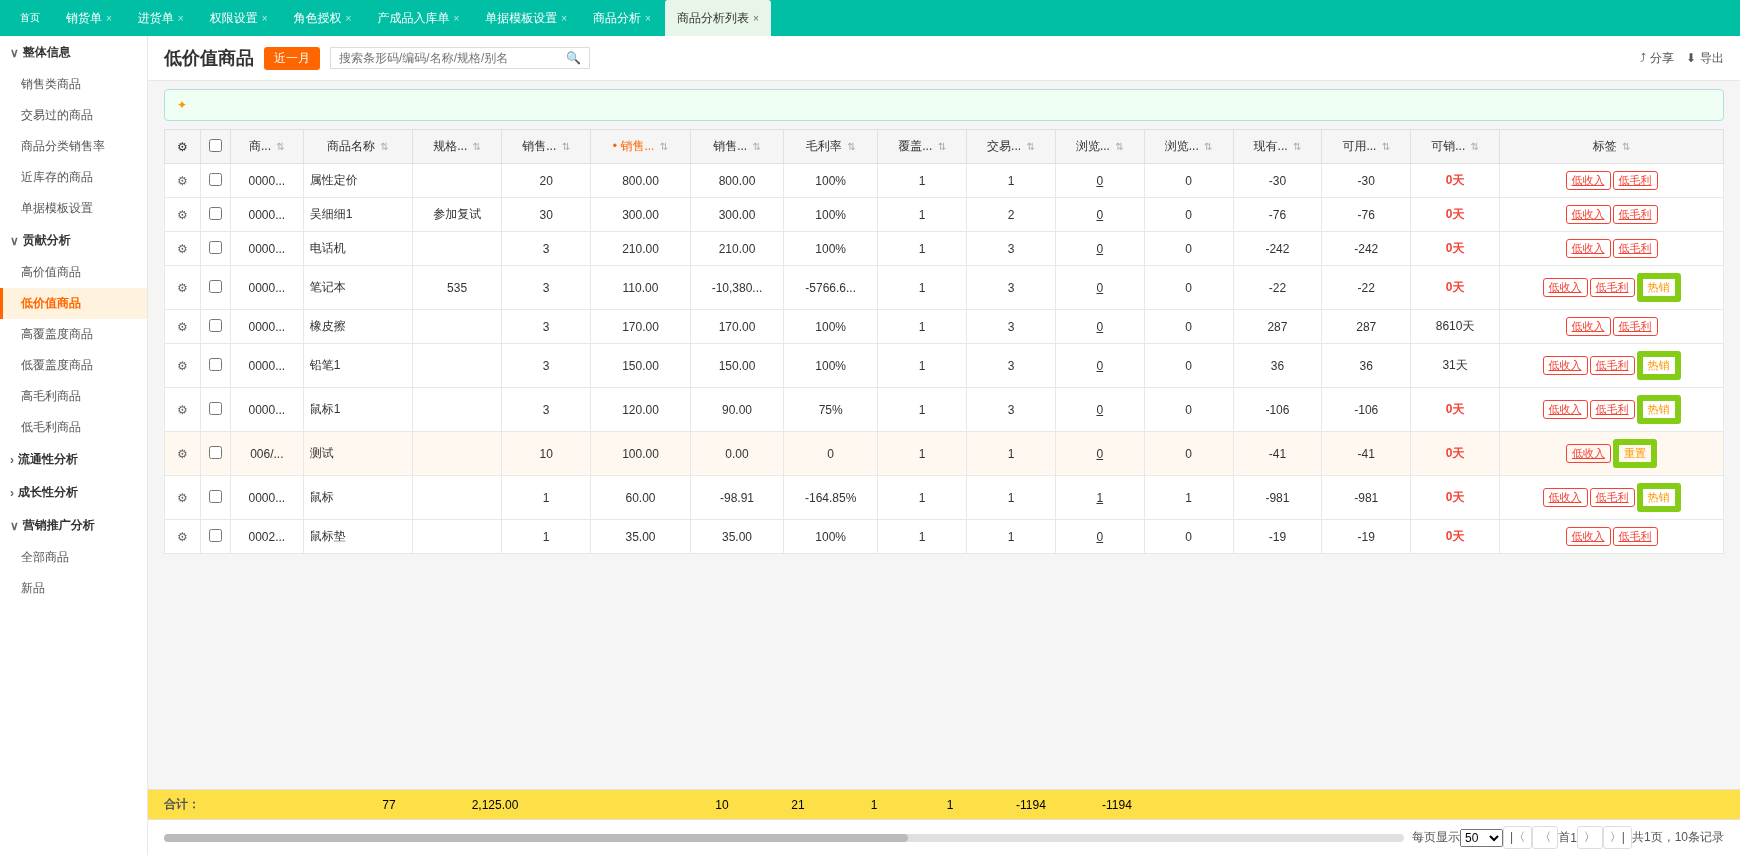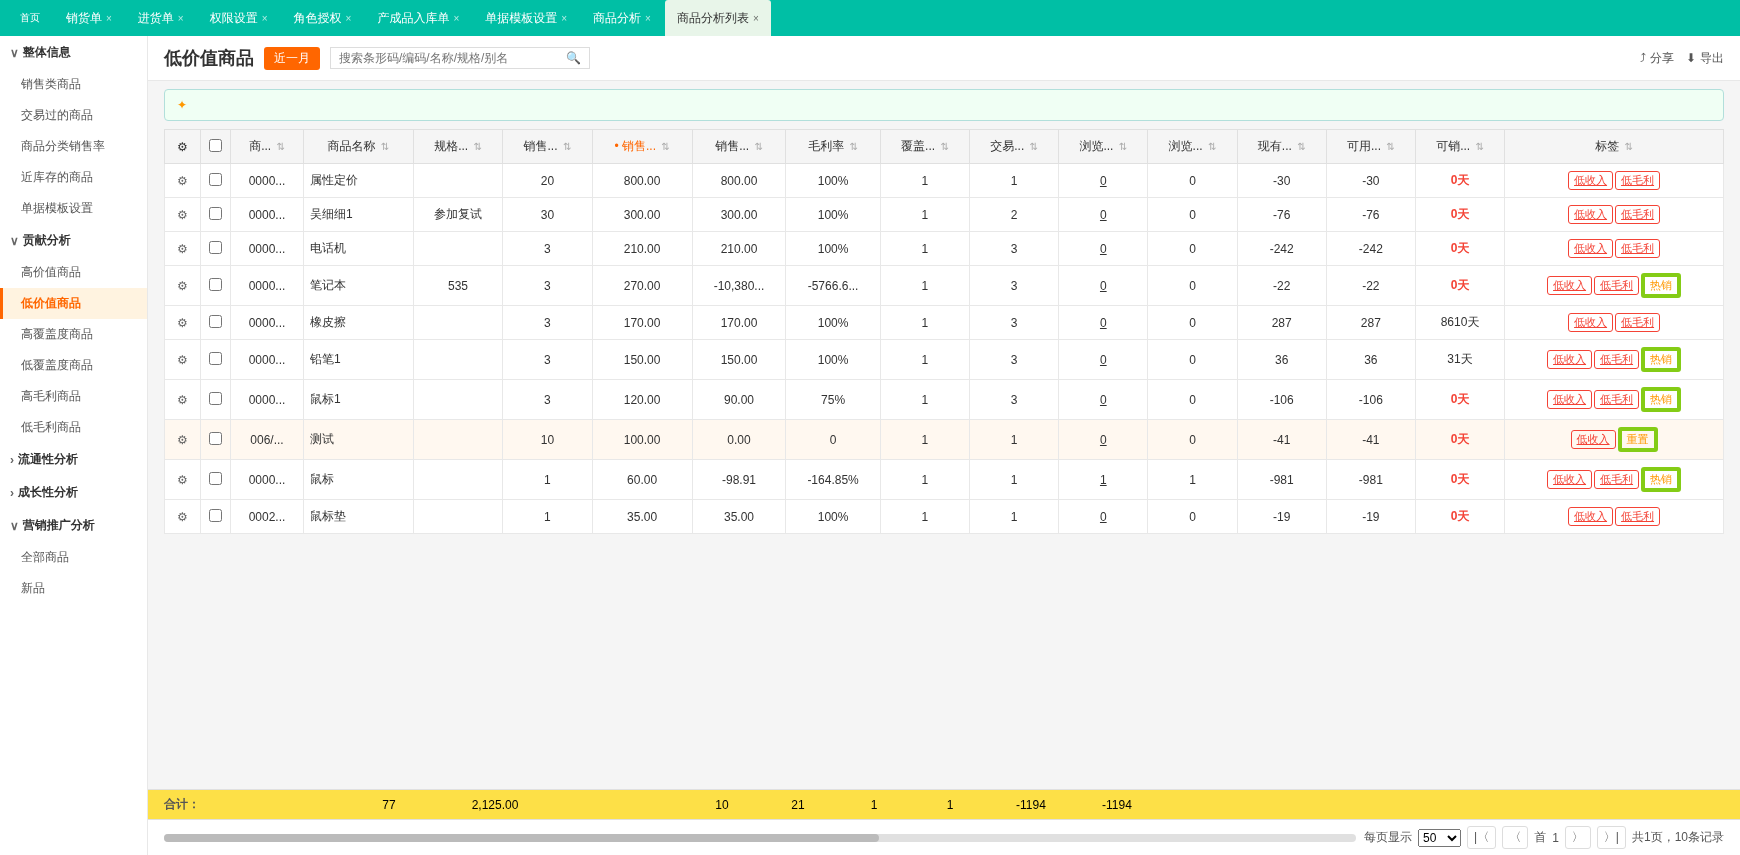--- a/index.html
+++ b/index.html
@@ -185,40 +185,39 @@
     tr.highlighted { background: #fff8f0; }
 
     .tag {
       display: inline-block;
       padding: 1px 5px;
       border-radius: 3px;
       font-size: 11px;
       margin: 1px;
     }
     .tag-red { color: #f44336; border: 1px solid #f44336; text-decoration: underline; }
-    .tag-orange { color: #ff9800; border: 4px solid #84cc16; }
+    .tag-orange { color: #ff9800; border: 6px solid #84cc16; }
 
     .zero-day { color: #f44336; font-weight: bold; }
     .days-val { color: #333; }
 
     
     .footer {
       background: #fff;
       border-top: 1px solid #e0e0e0;
       padding: 6px 16px;
       display: flex;
       align-items: center;
       gap: 8px;
     }
 
     .pagination {
       margin-left: auto;
       display: flex;
       align-items: center;
-      gap: 6px;
       color: #555;
     }
     .page-btn {
       background: none;
       border: 1px solid #ddd;
       border-radius: 3px;
       padding: 2px 6px;
       cursor: pointer;
       color: #555;
     }
@@ -395,21 +394,21 @@
     <td class="zero-day">0天</td>
     <td><span class="tag tag-red">低收入</span><span class="tag tag-red">低毛利</span></td>
   </tr>
             <tr>
     <td class="gear-cell">⚙</td>
     <td><input type="checkbox" style=""></td>
     <td>0000...</td>
     <td style="text-align:left;">笔记本</td>
     <td>535</td>
     <td>3</td>
-    <td>270.00</td>
+    <td>110.00</td>
     <td>-10,380...</td>
     <td>-5766.6...</td>
     <td>1</td>
     <td>3</td>
     <td><span class="underline-link">0</span></td>
     <td>0</td>
     <td>-22</td>
     <td>-22</td>
     <td class="zero-day">0天</td>
     <td><span class="tag tag-red">低收入</span><span class="tag tag-red">低毛利</span><span class="tag tag-orange">热销</span></td>

